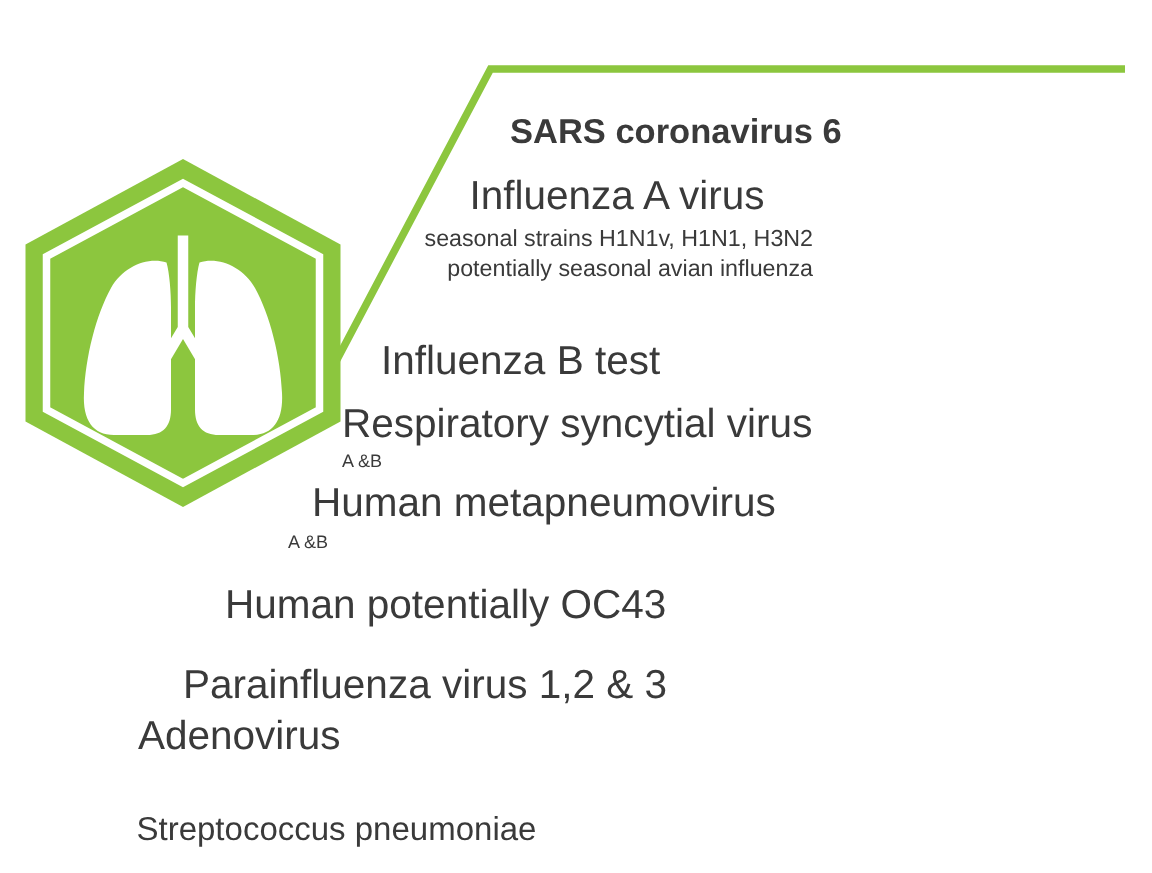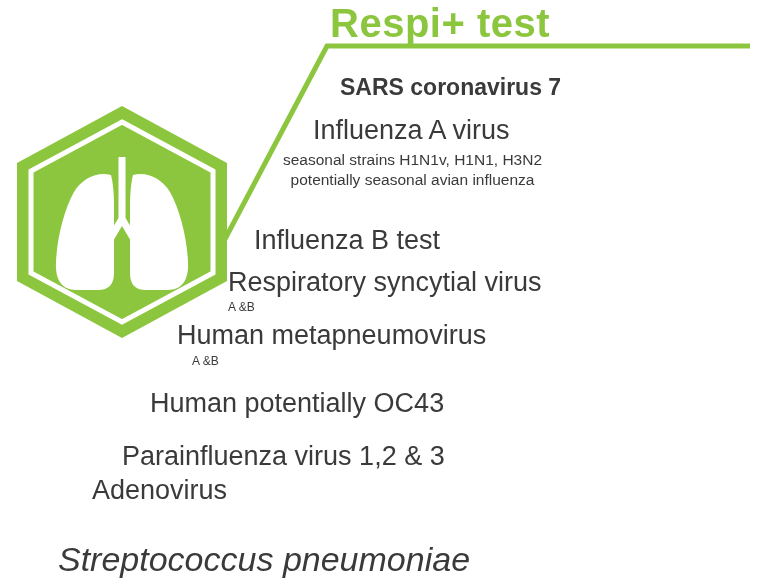--- a/index.html
+++ b/index.html
@@ -64,39 +64,38 @@
   }
   .item.main {
     font-size: 27px;
     line-height: 1;
   }
   .item.main.bold {
     font-weight: bold;
     font-size: 23px;
   }
   .item.main.italic {
-    font-style: italic;
-    font-size: 34px;
+    font-size: 22px;
+    margin-left: 33px;
   }
   .item.sub {
     font-size: 15.5px;
     line-height: 1.28;
     color: #3a3a3a;
   }
   .item.sub.tiny {
     font-size: 12px;
   }
   .sub-lines > div { white-space: nowrap; }
 </style>
 </head>
 <body>
 
 <div id="canvas">
 
-  <div class="title">Respi+ test</div>
 
   <svg class="bracket-svg" viewBox="0 0 768 582">
     <polyline points="750,46 327,46 196,294" fill="none" stroke="#8cc63e" stroke-width="5" stroke-linecap="butt" stroke-linejoin="miter"></polyline>
   </svg>
 
   <svg class="logo" viewBox="0 0 232 244">
     <g>
       <polygon points="116,6 221,63 221,181 116,238 11,181 11,63" fill="#8cc63e"></polygon>
       <polygon points="116,22 207,71 207,173 116,222 25,173 25,71" fill="none" stroke="#ffffff" stroke-width="5"></polygon>
     </g>
@@ -119,34 +118,34 @@
                C 183 180, 176 190, 162 190
                L 140 190
                C 129 190, 124 184, 124 173
                L 124 105
                C 124 95, 125 82, 127 75 Z"></path>
     </g>
   </svg>
 
   <div class="list">
 
-    <div class="item main bold" style="left:340px; top:76px;">SARS coronavirus 7</div>
+    <div class="item main bold" style="left:340px; top:76px;">SARS coronavirus 6</div>
 
     <div class="item main" style="left:313px; top:117px;text-align:center;">Influenza A virus</div>
-    <div class="item sub sub-lines" style="left:283px; top:150px; text-align:center;">
+    <div class="item sub sub-lines" style="left:283px; top:150px; text-align:right;">
       <div>seasonal strains H1N1v, H1N1, H3N2</div>
       <div>potentially seasonal avian influenza</div>
     </div>
 
     <div class="item main" style="left:254px; top:227px;">Influenza B test</div>
 
     <div class="item main" style="left:228px; top:269px;">Respiratory syncytial virus</div>
     <div class="item sub tiny" style="left:228px; top:300px;">A &amp;B</div>
 
-    <div class="item main" style="left:177px; top:322px;">Human metapneumovirus</div>
+    <div class="item main" style="left:208px; top:322px;">Human metapneumovirus</div>
     <div class="item sub tiny" style="left:192px; top:354px;">A &amp;B</div>
 
     <div class="item main" style="left:150px; top:390px;">Human potentially OC43</div>
 
     <div class="item main" style="left:122px; top:443px;">Parainfluenza virus 1,2 &amp; 3</div>
 
     <div class="item main" style="left:92px; top:477px;">Adenovirus</div>
 
     <div class="item main italic" style="left:58px; top:542px;">Streptococcus pneumoniae</div>
 

